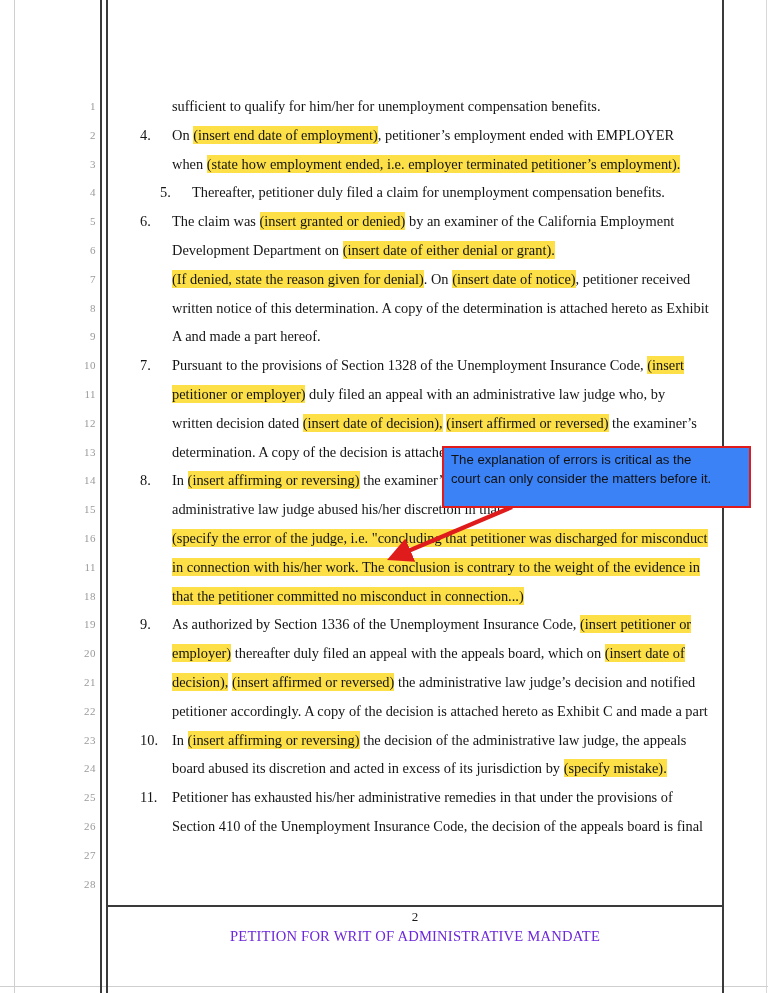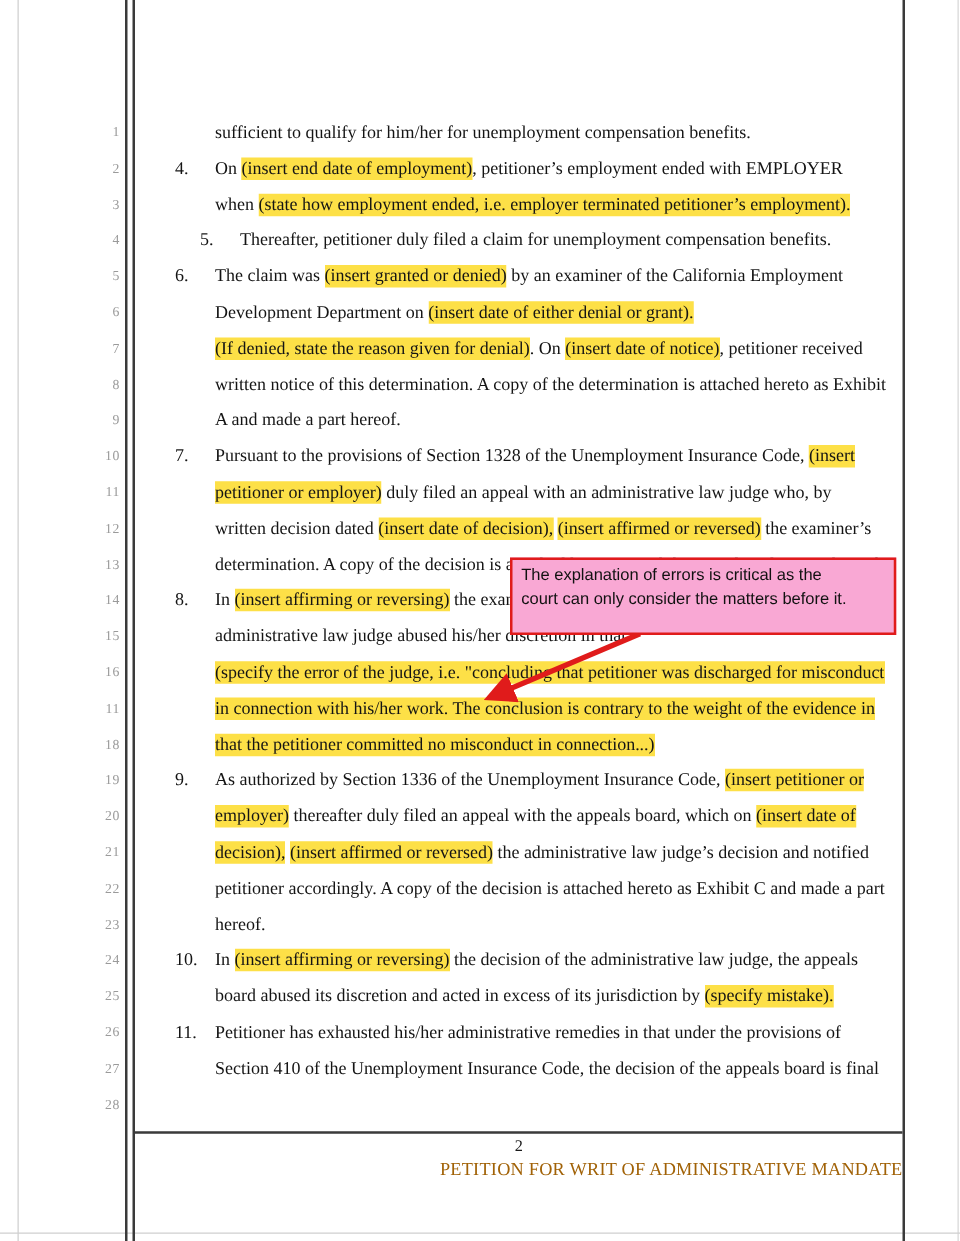--- a/index.html
+++ b/index.html
@@ -80,26 +80,26 @@
   }
   mark {
     background: #fde047;
     color: #141414;
     padding: 1px 0;
   }
 
   
   #callout {
     position: absolute;
-    left: 408px;
+    left: 442px;
     top: 446px;
     width: 309px;
     height: 62px;
     box-sizing: border-box;
-    background: #f9a8d4;
+    background: #3b82f6;
     border: 2px solid #e01b1b;
     z-index: 20;
   }
   #callout .callout-text {
     font-family: "Liberation Sans", "DejaVu Sans", sans-serif;
     font-size: 13.2px;
     line-height: 19px;
     color: #111111;
     padding: 2px 0 0 7px;
   }
@@ -121,24 +121,23 @@
     width: 614px;
     text-align: center;
   }
   #footer .page-num {
     font-size: 13px;
     color: #1a1a1a;
     line-height: 18px;
   }
   #footer .doc-title {
     font-size: 14.6px;
-    color: #a16207;
+    color: #6d28d9;
     line-height: 20px;
     letter-spacing: 0.2px;
-    text-align: right;
   }
 </style>
 </head>
 <body>
 
 <div id="page">
 
   <div class="page-edge-left"></div>
   <div class="page-edge-right"></div>
   <div class="page-edge-bottom"></div>
@@ -195,21 +194,20 @@
       <div class="doc-line cont"><span>determination. A copy of the decision is attached hereto as Exhibit B and made a part hereof.</span></div>
       <div class="doc-line" style="padding-left: 32px;"><span class="item-no">8.</span><span>In </span><mark>(insert affirming or reversing)</mark><span> the examiner’s determination, the</span></div>
       <div class="doc-line cont"><span>administrative law judge abused his/her discretion in that</span></div>
       <div class="doc-line cont"><mark>(specify the error of the judge, i.e. "concluding that petitioner was discharged for misconduct</mark></div>
       <div class="doc-line cont"><mark>in connection with his/her work. The conclusion is contrary to the weight of the evidence in</mark></div>
       <div class="doc-line cont"><mark>that the petitioner committed no misconduct in connection...)</mark></div>
       <div class="doc-line" style="padding-left: 32px;"><span class="item-no">9.</span><span>As authorized by Section 1336 of the Unemployment Insurance Code, </span><mark>(insert petitioner or</mark></div>
       <div class="doc-line cont"><mark>employer)</mark><span> thereafter duly filed an appeal with the appeals board, which on </span><mark>(insert date of</mark></div>
       <div class="doc-line cont"><mark>decision),</mark><span> </span><mark>(insert affirmed or reversed)</mark><span> the administrative law judge’s decision and notified</span></div>
       <div class="doc-line cont"><span>petitioner accordingly. A copy of the decision is attached hereto as Exhibit C and made a part</span></div>
-      <div class="doc-line cont"><span>hereof.</span></div>
       <div class="doc-line" style="padding-left: 32px;"><span class="item-no">10.</span><span>In </span><mark>(insert affirming or reversing)</mark><span> the decision of the administrative law judge, the appeals</span></div>
       <div class="doc-line cont"><span>board abused its discretion and acted in excess of its jurisdiction by </span><mark>(specify mistake).</mark></div>
       <div class="doc-line" style="padding-left: 32px;"><span class="item-no">11.</span><span>Petitioner has exhausted his/her administrative remedies in that under the provisions of</span></div>
       <div class="doc-line cont"><span>Section 410 of the Unemployment Insurance Code, the decision of the appeals board is final</span></div>
       <div class="doc-line cont"></div>
     </div>
 
   <svg id="callout-arrow" viewBox="0 0 200 80" xmlns="http://www.w3.org/2000/svg">
     <defs>
       <marker id="ah" markerWidth="6" markerHeight="6" refX="4.2" refY="3" orient="auto" markerUnits="strokeWidth">

